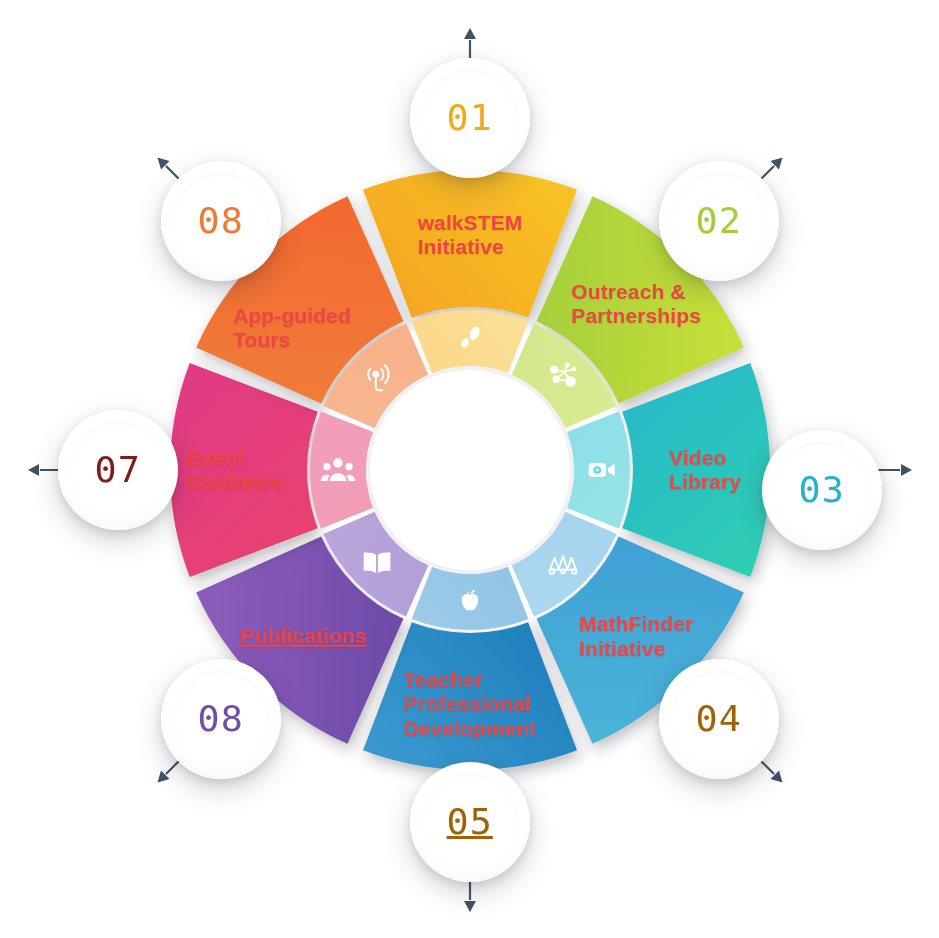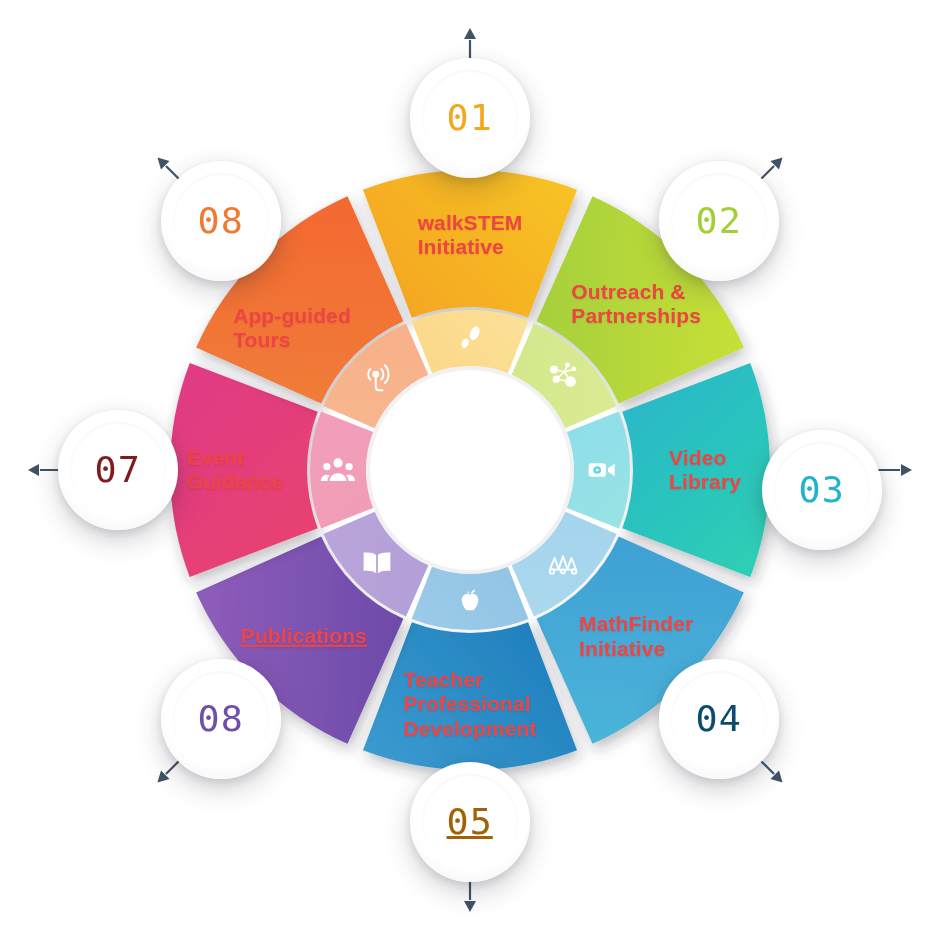--- a/index.html
+++ b/index.html
@@ -248,21 +248,21 @@
           <path d="M3.3 16.4 L6.4 8.6 L9.3 16.4 Z"></path>
           <path d="M9.0 16.4 L12.0 7.4 L15.0 16.4 Z"></path>
           <path d="M14.7 16.4 L17.7 8.6 L20.7 16.4 Z"></path>
           <circle cx="4.6" cy="17.6" r="1.5"></circle>
           <circle cx="19.4" cy="17.6" r="1.5"></circle>
           <circle cx="12" cy="17.6" r="1.3"></circle>
         </svg>
       </div>
       <div class="badge" style="left: 718.902px; top: 718.902px;">
         <div class="inner">
-          <span class="num" style="color: #0c4a6e;">04</span>
+          <span class="num" style="color: #a16207;">04</span>
         </div>
       </div>
       <div class="seg-label" style="left: 470px; top: 705px;">Teacher
 Professional
 Development</div>
       <div class="icon-wrap" style="left: 470px; top: 602px;">
         <svg width="32" height="32" viewBox="0 0 24 24" fill="#ffffff">
           <path d="M12 6.6c-1.1-.9-2.6-1-3.9-.3C6.3 7.2 5.4 9.3 5.9 11.8c.5 2.6 2.3 5.6 3.8 6.3.9.4 1.6 0 2.3 0s1.4.4 2.3 0c1.5-.7 3.3-3.7 3.8-6.3.5-2.5-.4-4.6-2.2-5.5-1.3-.7-2.8-.6-3.9.3z"></path>
           <path d="M12.6 5.9c.2-1.5 1.5-2.9 3.1-3.2.1 1.6-1.2 3-3.1 3.2z"></path>
           <path d="M11.8 5.6c-.4-.7-1-1.3-1.9-1.6.1.8.7 1.5 1.9 1.6z"></path>

